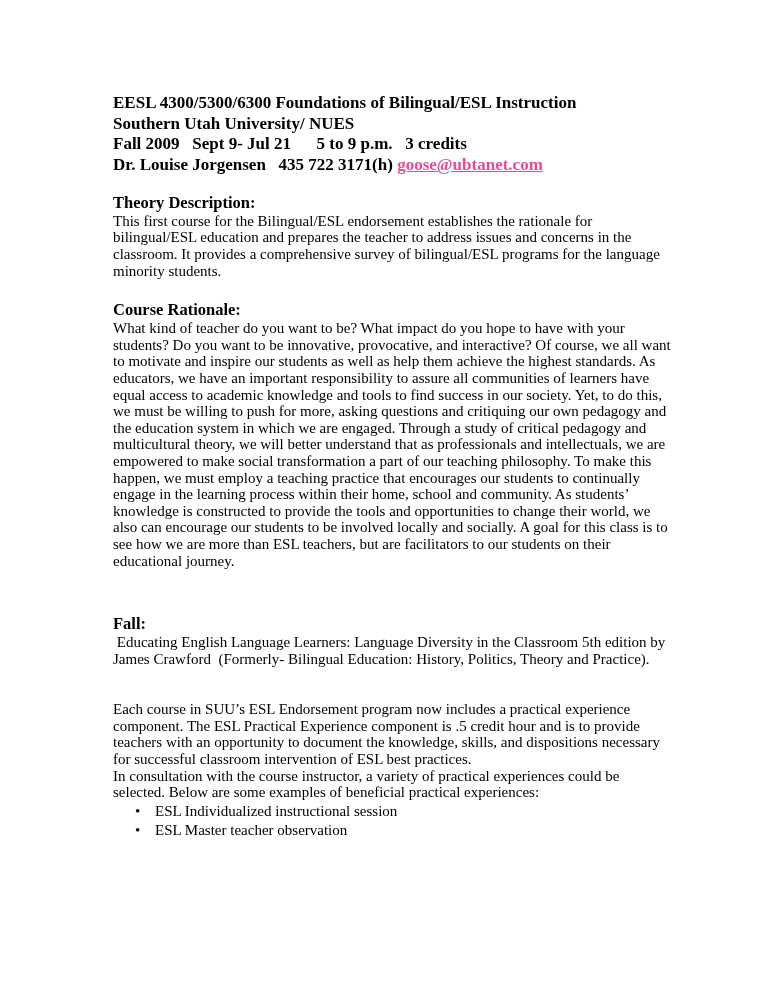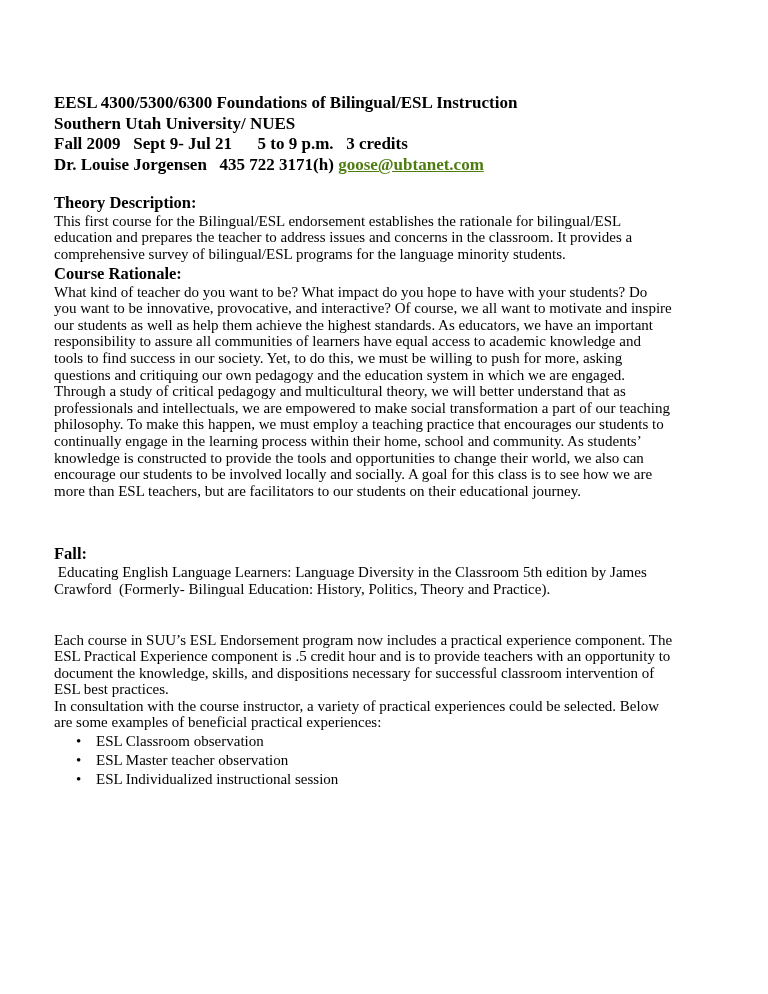--- a/index.html
+++ b/index.html
@@ -3,55 +3,55 @@
 <meta charset="utf-8">
 <style>
   * { box-sizing: border-box; }
   html, body { margin: 0; padding: 0; background: #ffffff; }
   body { width: 768px; height: 994px; overflow: hidden; }
 
   .page {
     width: 768px;
     height: 994px;
     background: #ffffff;
-    padding: 93px 95px 0 54px;
+    padding: 93px 95px 0 113px;
     font-family: "Liberation Serif", "DejaVu Serif", serif;
     color: #000000;
   }
 
   .doc-header {
     font-weight: bold;
     font-size: 17px;
     line-height: 20.7px;
   }
   .pre { white-space: pre-wrap; }
 
   a.email {
-    color: #4d7c0f;
+    color: #ec4899;
     font-weight: bold;
     text-decoration: underline;
     cursor: pointer;
   }
 
   .sec-heading {
     font-size: 16.5px;
     font-weight: bold;
     line-height: 21px;
     margin: 0;
   }
   .sec-heading.big { font-size: 17.5px; }
 
   p.body {
     font-size: 15px;
     line-height: 16.6px;
     margin: 0;
   }
 
   .sec-desc      { margin-top: 16px; }
-  .sec-rationale { }
+  .sec-rationale { margin-top: 20px; }
   .sec-text      { margin-top: 44px; }
   .sec-esl       { margin-top: 34px; }
 
   ul.bullets {
     list-style: none;
     margin: 1px 0 0 0;
     padding: 0;
   }
   ul.bullets li {
     position: relative;
@@ -91,19 +91,18 @@
 
   <section class="sec-text">
     <h2 class="sec-heading">Fall:</h2>
     <p class="body pre"> Educating English Language Learners: Language Diversity in the Classroom 5th edition by James Crawford  (Formerly- Bilingual Education: History, Politics, Theory and Practice).</p>
   </section>
 
   <section class="sec-esl">
     <p class="body">Each course in SUU’s ESL Endorsement program now includes a practical experience component. The ESL Practical Experience component is .5 credit hour and is to provide teachers with an opportunity to document the knowledge, skills, and dispositions necessary for successful classroom intervention of ESL best practices.</p>
     <p class="body">In consultation with the course instructor, a variety of practical experiences could be selected. Below are some examples of beneficial practical experiences:</p>
     <ul class="bullets">
-      <li>ESL Classroom observation</li>
+      <li>ESL Individualized instructional session</li>
       <li>ESL Master teacher observation</li>
-      <li>ESL Individualized instructional session</li>
     </ul>
   </section>
 
 </div>
 
 </body></html>

